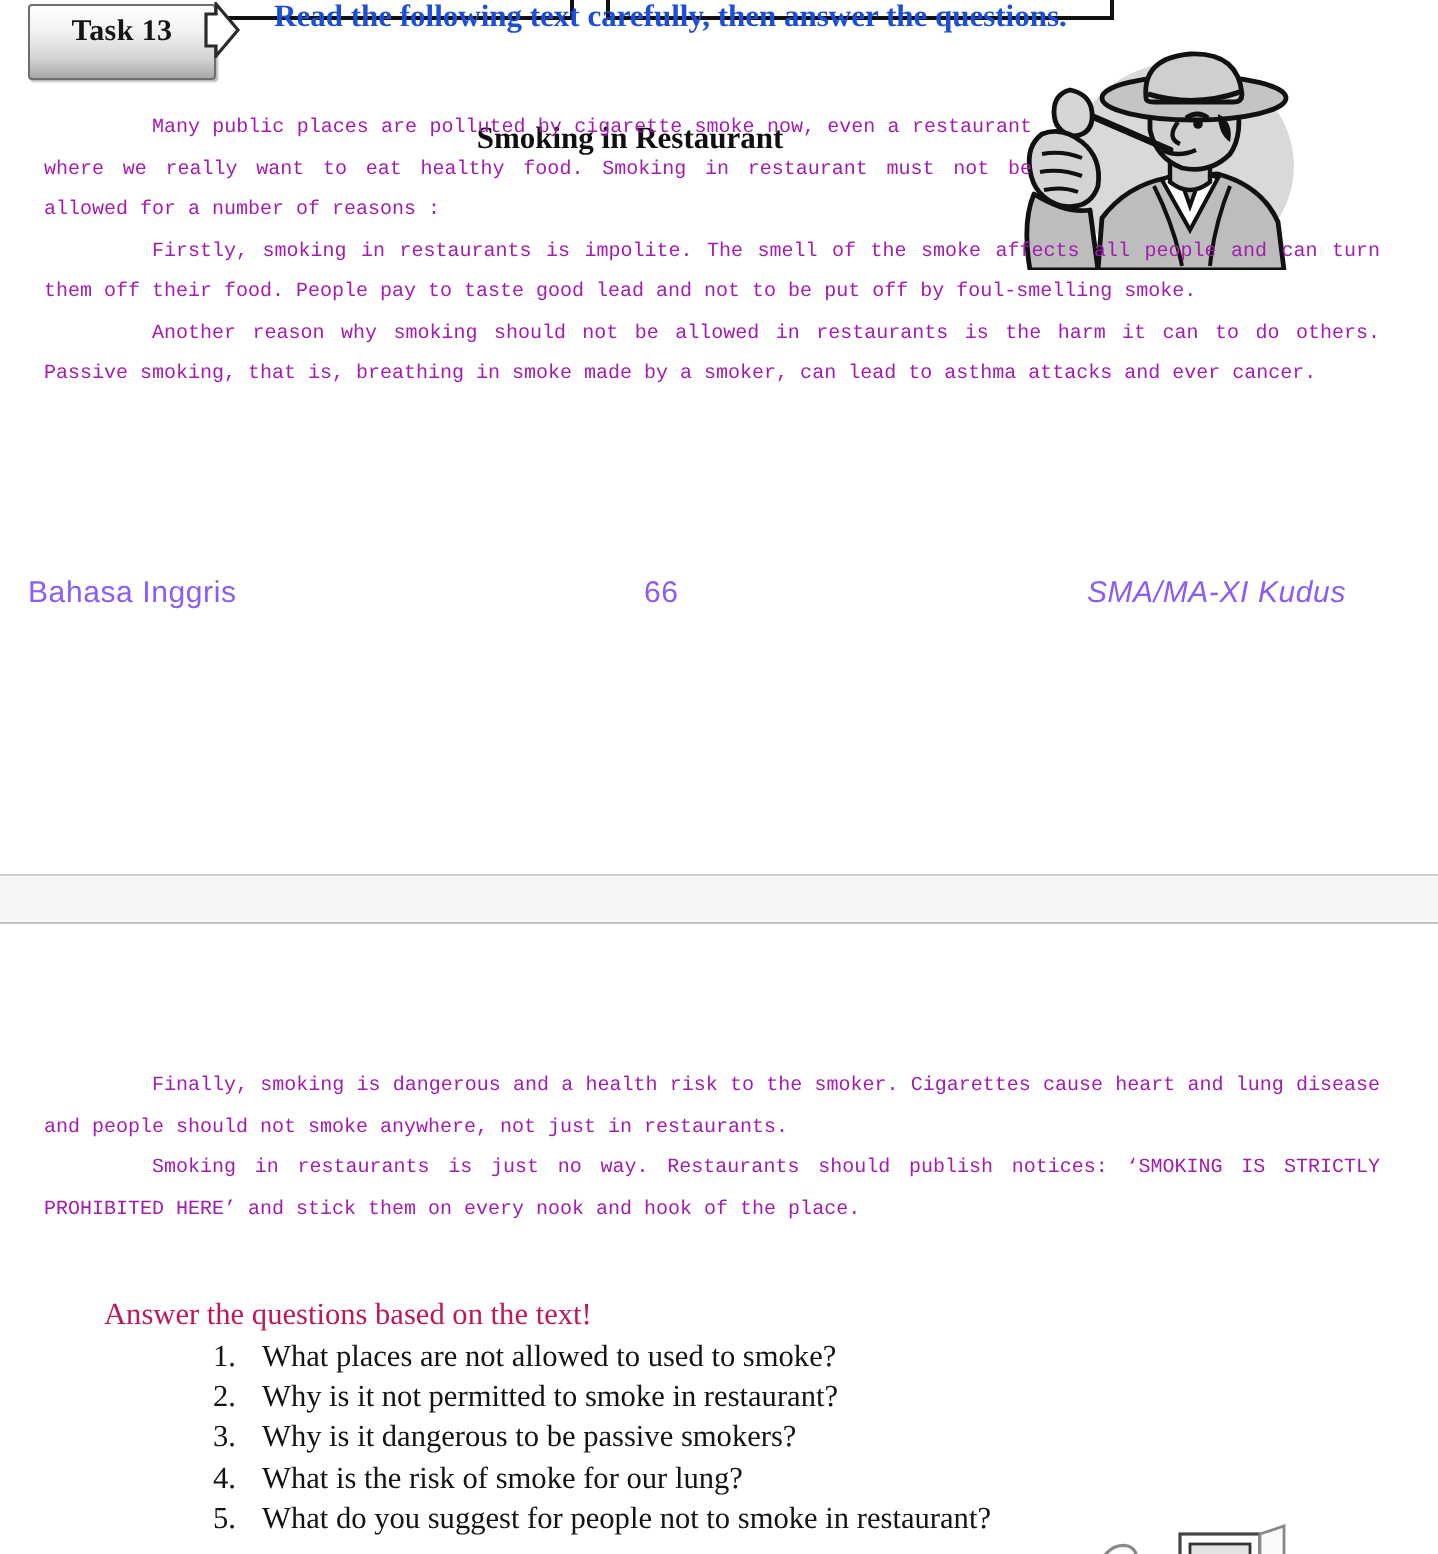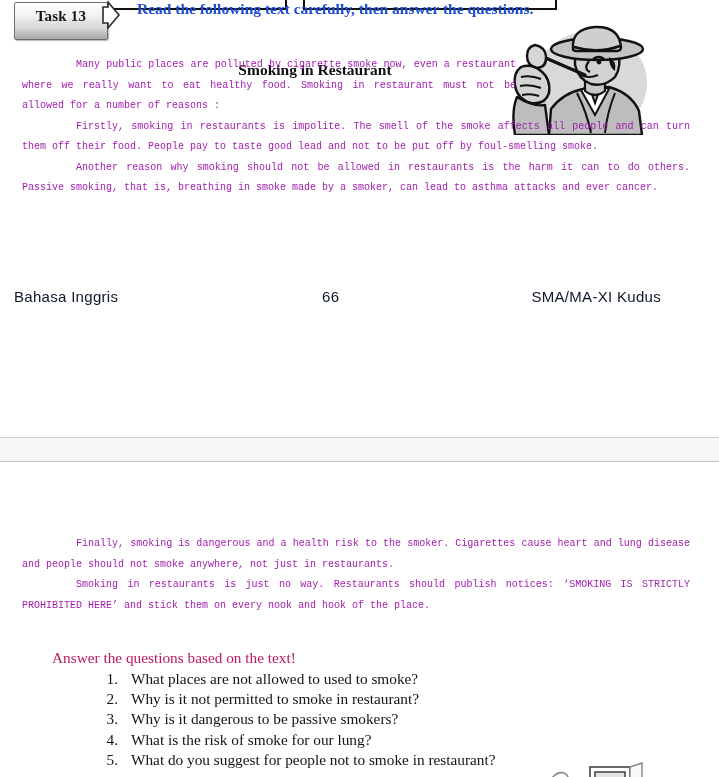--- a/index.html
+++ b/index.html
@@ -135,26 +135,26 @@
   
   .page-footer {
     position: absolute;
     left: 0;
     top: 288px;
     width: 719px;
     height: 24px;
     font-family: "Liberation Sans", sans-serif;
     font-size: 15px;
     font-weight: 500;
-    color: #0f172a;
+    color: #8b5cf6;
     letter-spacing: 0.3px;
   }
   .footer-left   { position: absolute; left: 14px;  top: 0; }
   .footer-center { position: absolute; left: 322px; top: 0; }
-  .footer-right  { position: absolute; right: 58px; top: 0; }
+  .footer-right  { position: absolute; right: 46px; top: 0; font-style: italic; }
 
   
   #page-break {
     position: absolute;
     left: 0;
     top: 437px;
     width: 719px;
     height: 25px;
     background: #f6f6f6;
     border-top: 1px solid #cfcfcf;

